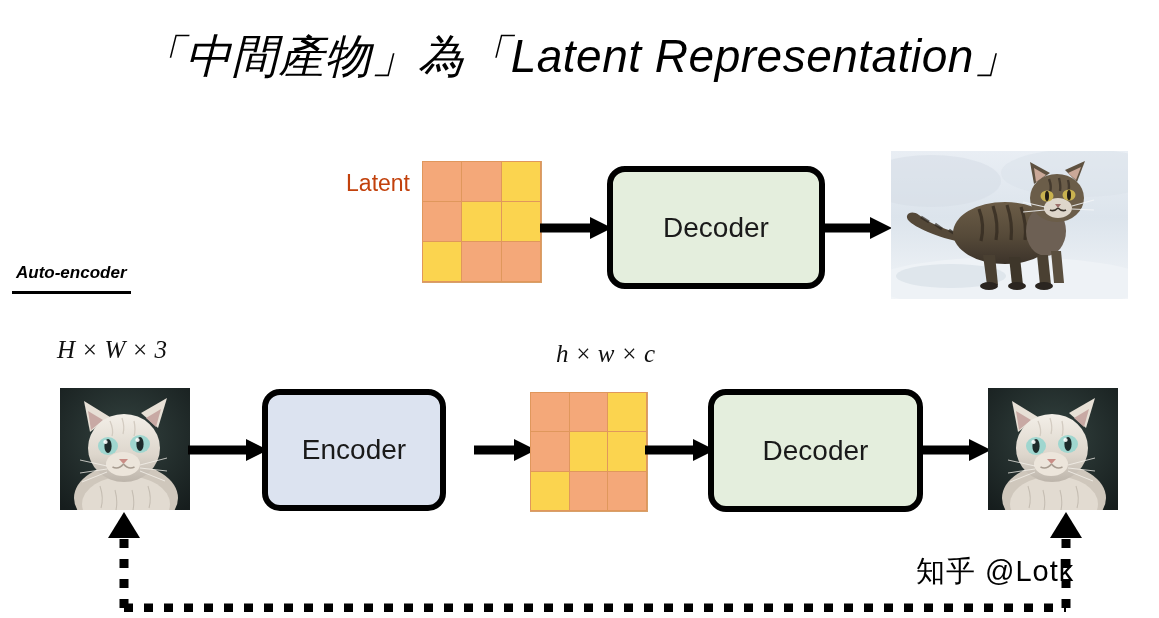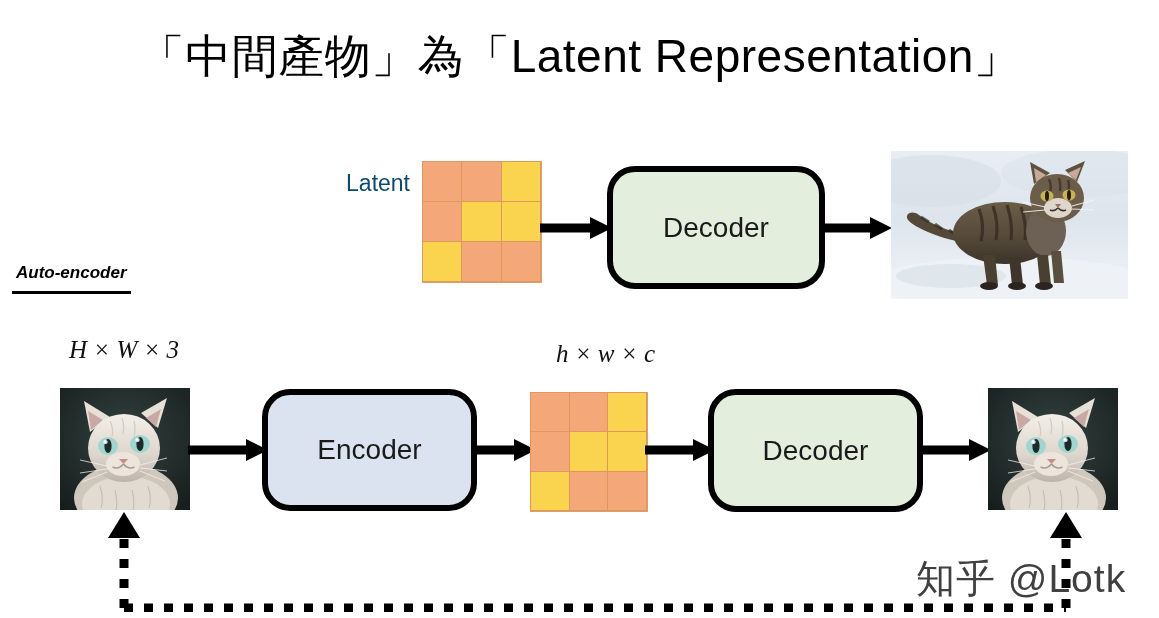--- a/index.html
+++ b/index.html
@@ -18,20 +18,21 @@
   
   #slide-title {
     position: absolute;
     left: 0; right: 0; top: 26px;
     text-align: center;
     font-size: 46px;
     line-height: 60px;
     letter-spacing: 0.5px;
     white-space: nowrap;
     color: #000000;
+    font-style: italic;
   }
 
   
   .abs { position: absolute; }
 
   
   #auto-encoder-label {
     left: 12px; top: 258px;
     font-size: 17px;
     font-weight: bold;
@@ -42,32 +43,32 @@
     line-height: 30px;
   }
 
   
   #latent-caption {
     left: 170px; top: 165px;
     width: 240px;
     text-align: right;
     font-size: 23px;
     line-height: 36px;
-    color: #0c4a6e;
+    color: #c2410c;
   }
 
   
   .math-label {
     font-family: "Liberation Serif", serif;
     font-style: italic;
     font-size: 25px;
     color: #111;
     white-space: nowrap;
   }
-  #hwc-top { left: 69px; top: 336px; }
+  #hwc-top { left: 57px; top: 336px; }
   #hwc-bottom { left: 556px; top: 340px; }
 
   
   .latent-grid {
     display: grid;
     grid-template-columns: repeat(3, 1fr);
     grid-template-rows: repeat(3, 1fr);
     border: 1px solid #d8a06a;
   }
   .latent-grid .cell {
@@ -76,33 +77,33 @@
   }
   .cell.c-orange { background: #f4a879; }
   .cell.c-yellow { background: #fbd44f; }
 
   #latent-grid-top    { left: 422px; top: 161px; width: 120px; height: 122px; }
   #latent-grid-bottom { left: 530px; top: 392px; width: 118px; height: 120px; }
 
   
   .module-box {
     border: 6px solid #000;
-    border-radius: 28px;
+    border-radius: 18px;
     display: flex;
     align-items: center;
     justify-content: center;
     font-size: 28px;
     color: #1a1a1a;
   }
   #decoder-box-top {
     left: 607px; top: 166px; width: 218px; height: 123px;
     background: #e4eedd;
   }
   #encoder-box {
-    left: 262px; top: 389px; width: 215px; height: 122px;
+    left: 262px; top: 389px; width: 184px; height: 122px;
     background: #dce3f0;
   }
   #decoder-box-bottom {
     left: 708px; top: 389px; width: 215px; height: 123px;
     background: #e4eedd;
   }
 
   
   .arrow-right { height: 24px; }
   .arrow-right svg { display: block; }
@@ -123,22 +124,22 @@
 
   
   #recon-loss-path {
     left: 100px; top: 512px; width: 990px; height: 100px;
   }
   #recon-loss-path svg { display: block; }
 
   
   #watermark {
     left: 916px; top: 552px;
-    font-size: 39px;
-    color: #404040;
+    font-size: 29px;
+    color: #000000;
     letter-spacing: 1px;
     white-space: nowrap;
   }
 </style>
 </head>
 <body>
 
 <div id="slide-title" class="abs">「中間產物」為「Latent Representation」</div>
 
 <div id="latent-caption" class="abs">

